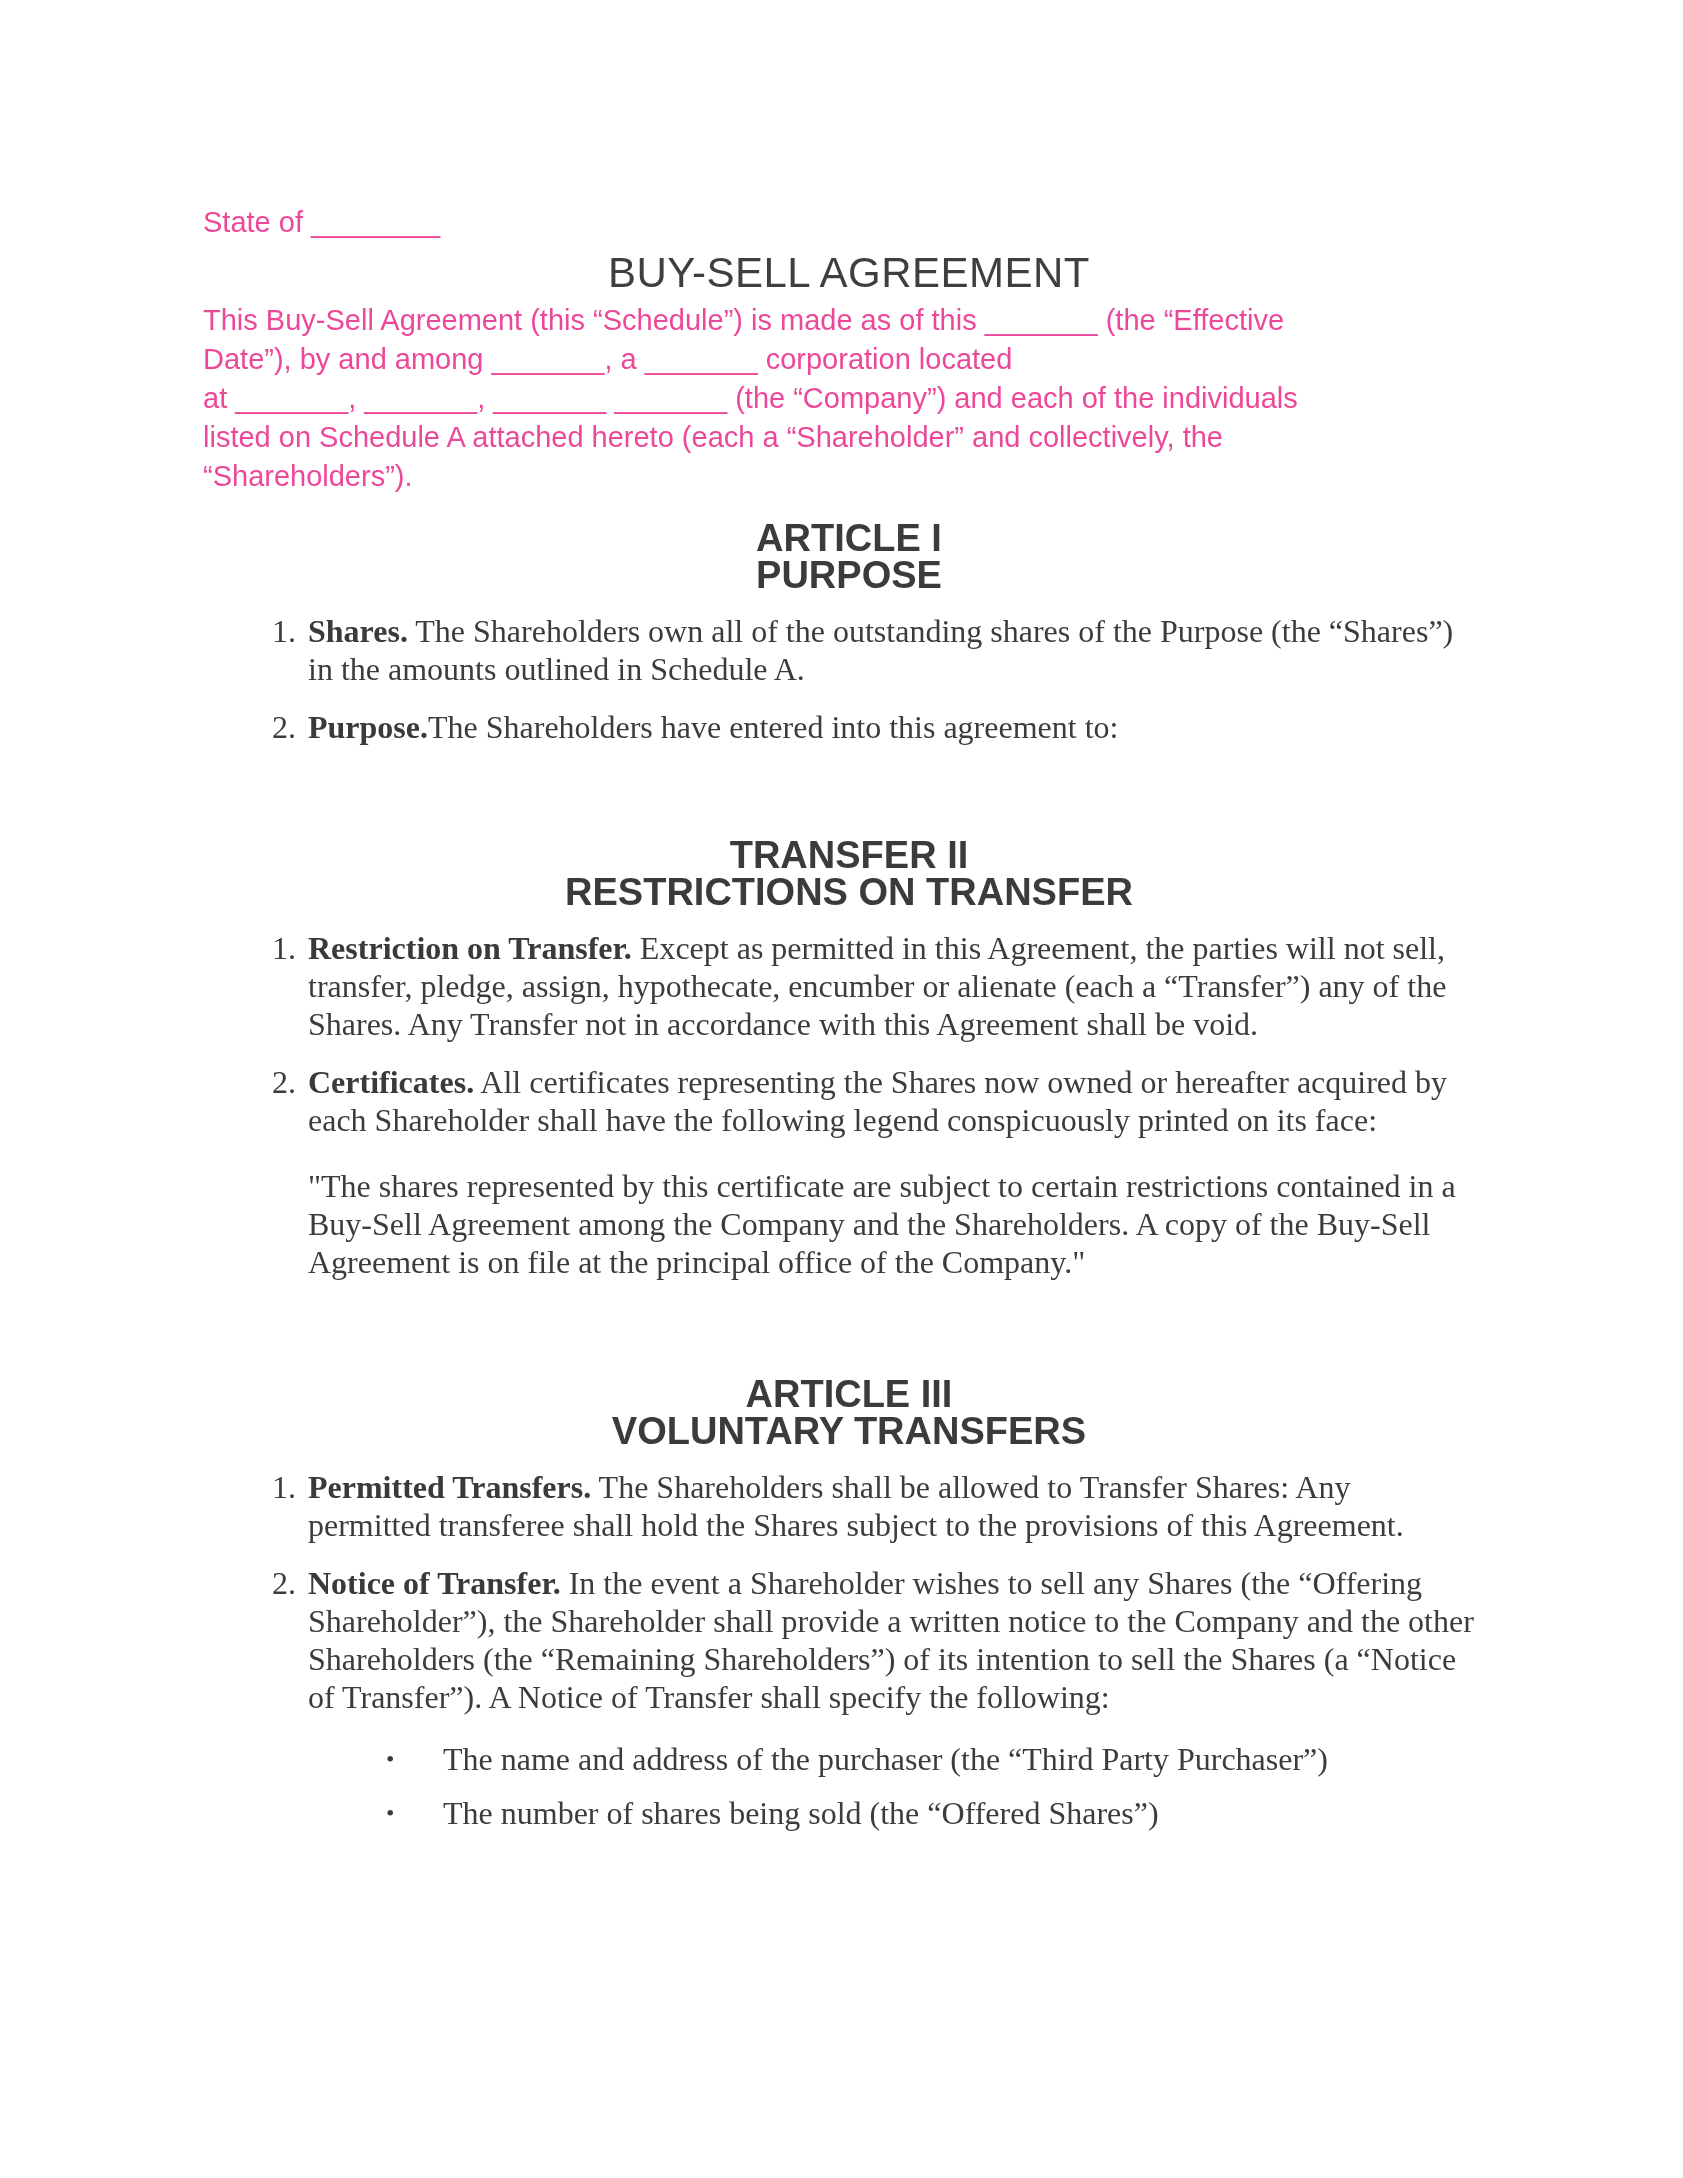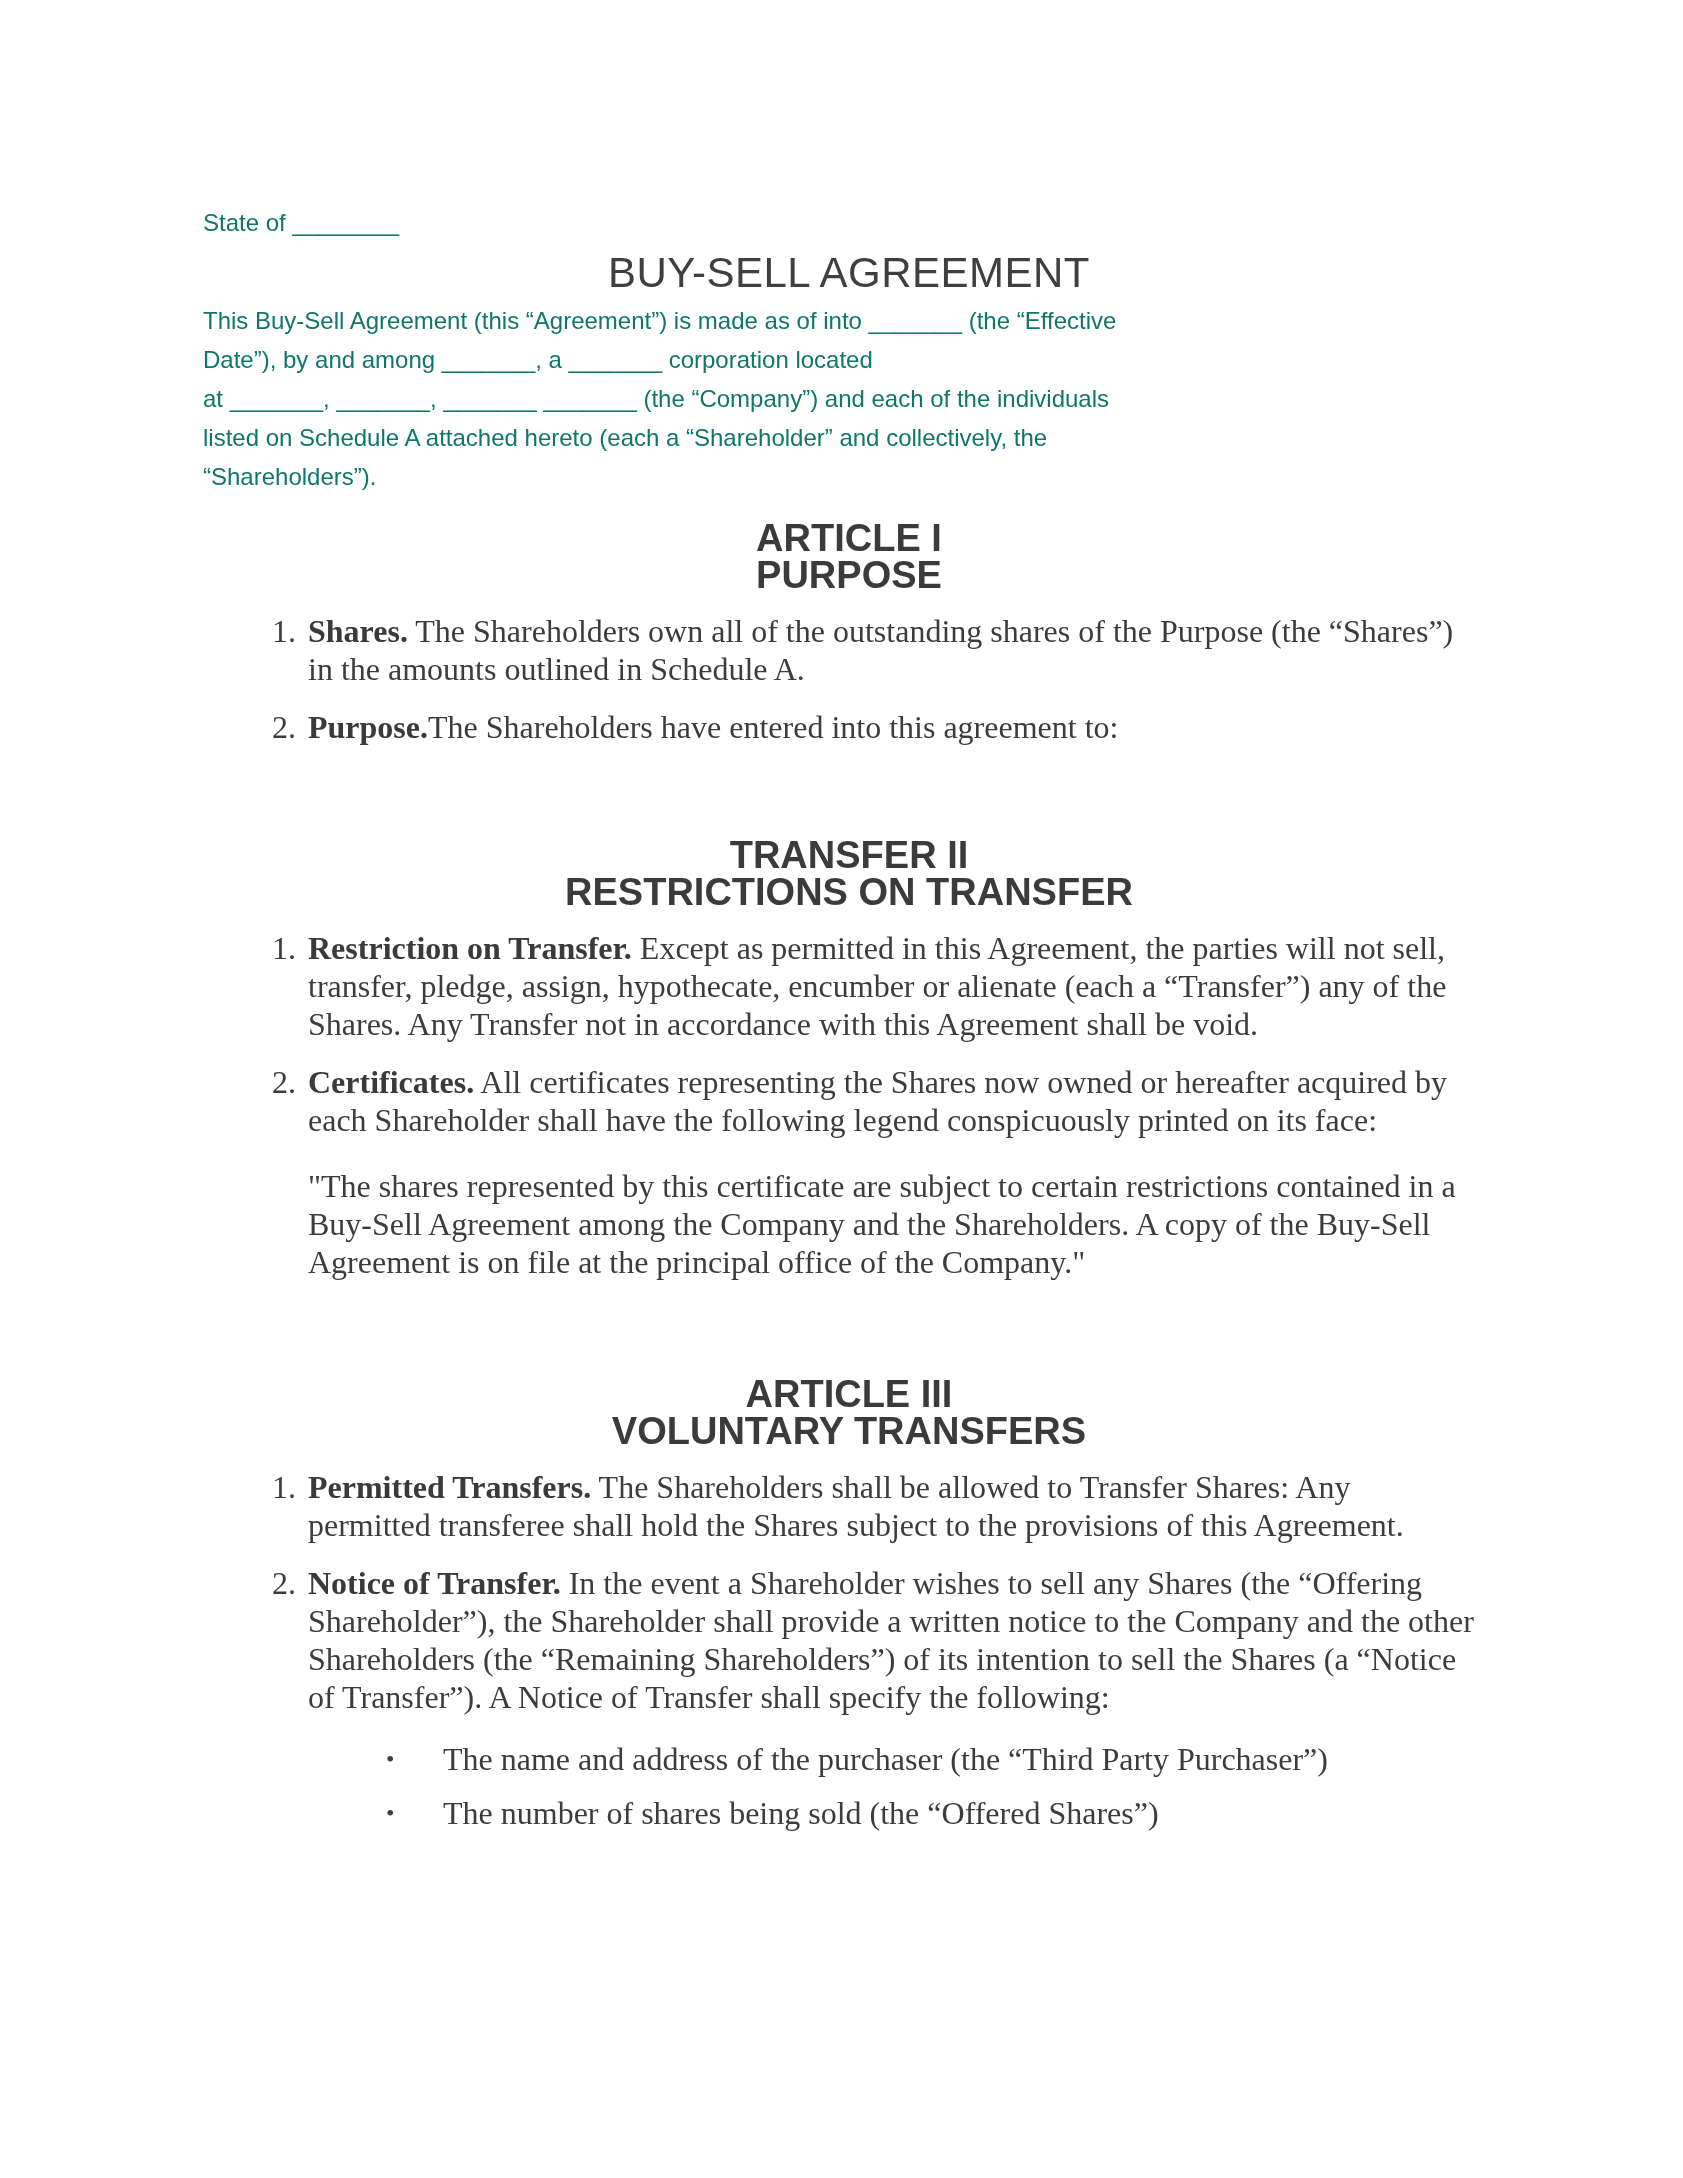--- a/index.html
+++ b/index.html
@@ -15,22 +15,22 @@
     overflow: hidden;
   }
   .content {
     position: absolute;
     left: 203px;
     top: 203px;
     width: 1292px;
   }
   .sans {
     font-family: "Liberation Sans", sans-serif;
-    color: #0f766e;
-    font-size: 24px;
+    color: #ec4899;
+    font-size: 29px;
     line-height: 39px;
   }
   .serif {
     font-family: "Liberation Serif", serif;
     color: #3c3c3c;
     font-size: 32px;
     line-height: 38px;
   }
   .state-line {
     margin: 0;
@@ -118,21 +118,21 @@
 <body>
 
 <div class="page">
   <div class="content">
 
     <p class="sans state-line">State of ________</p>
 
     <h1 class="doc-title">BUY-SELL AGREEMENT</h1>
 
     <div class="sans intro">
-      <div class="intro-line">This Buy-Sell Agreement (this “Agreement”) is made as of into _______ (the “Effective</div>
+      <div class="intro-line">This Buy-Sell Agreement (this “Schedule”) is made as of this _______ (the “Effective</div>
       <div class="intro-line">Date”), by and among _______, a _______ corporation located</div>
       <div class="intro-line">at _______, _______, _______ _______ (the “Company”) and each of the individuals</div>
       <div class="intro-line">listed on Schedule A attached hereto (each a “Shareholder” and collectively, the</div>
       <div class="intro-line">“Shareholders”).</div>
     </div>
 
     <section class="article-1">
       <h2 class="article-heading">
         <span class="hline">ARTICLE I</span>
         <span class="hline">PURPOSE</span>

